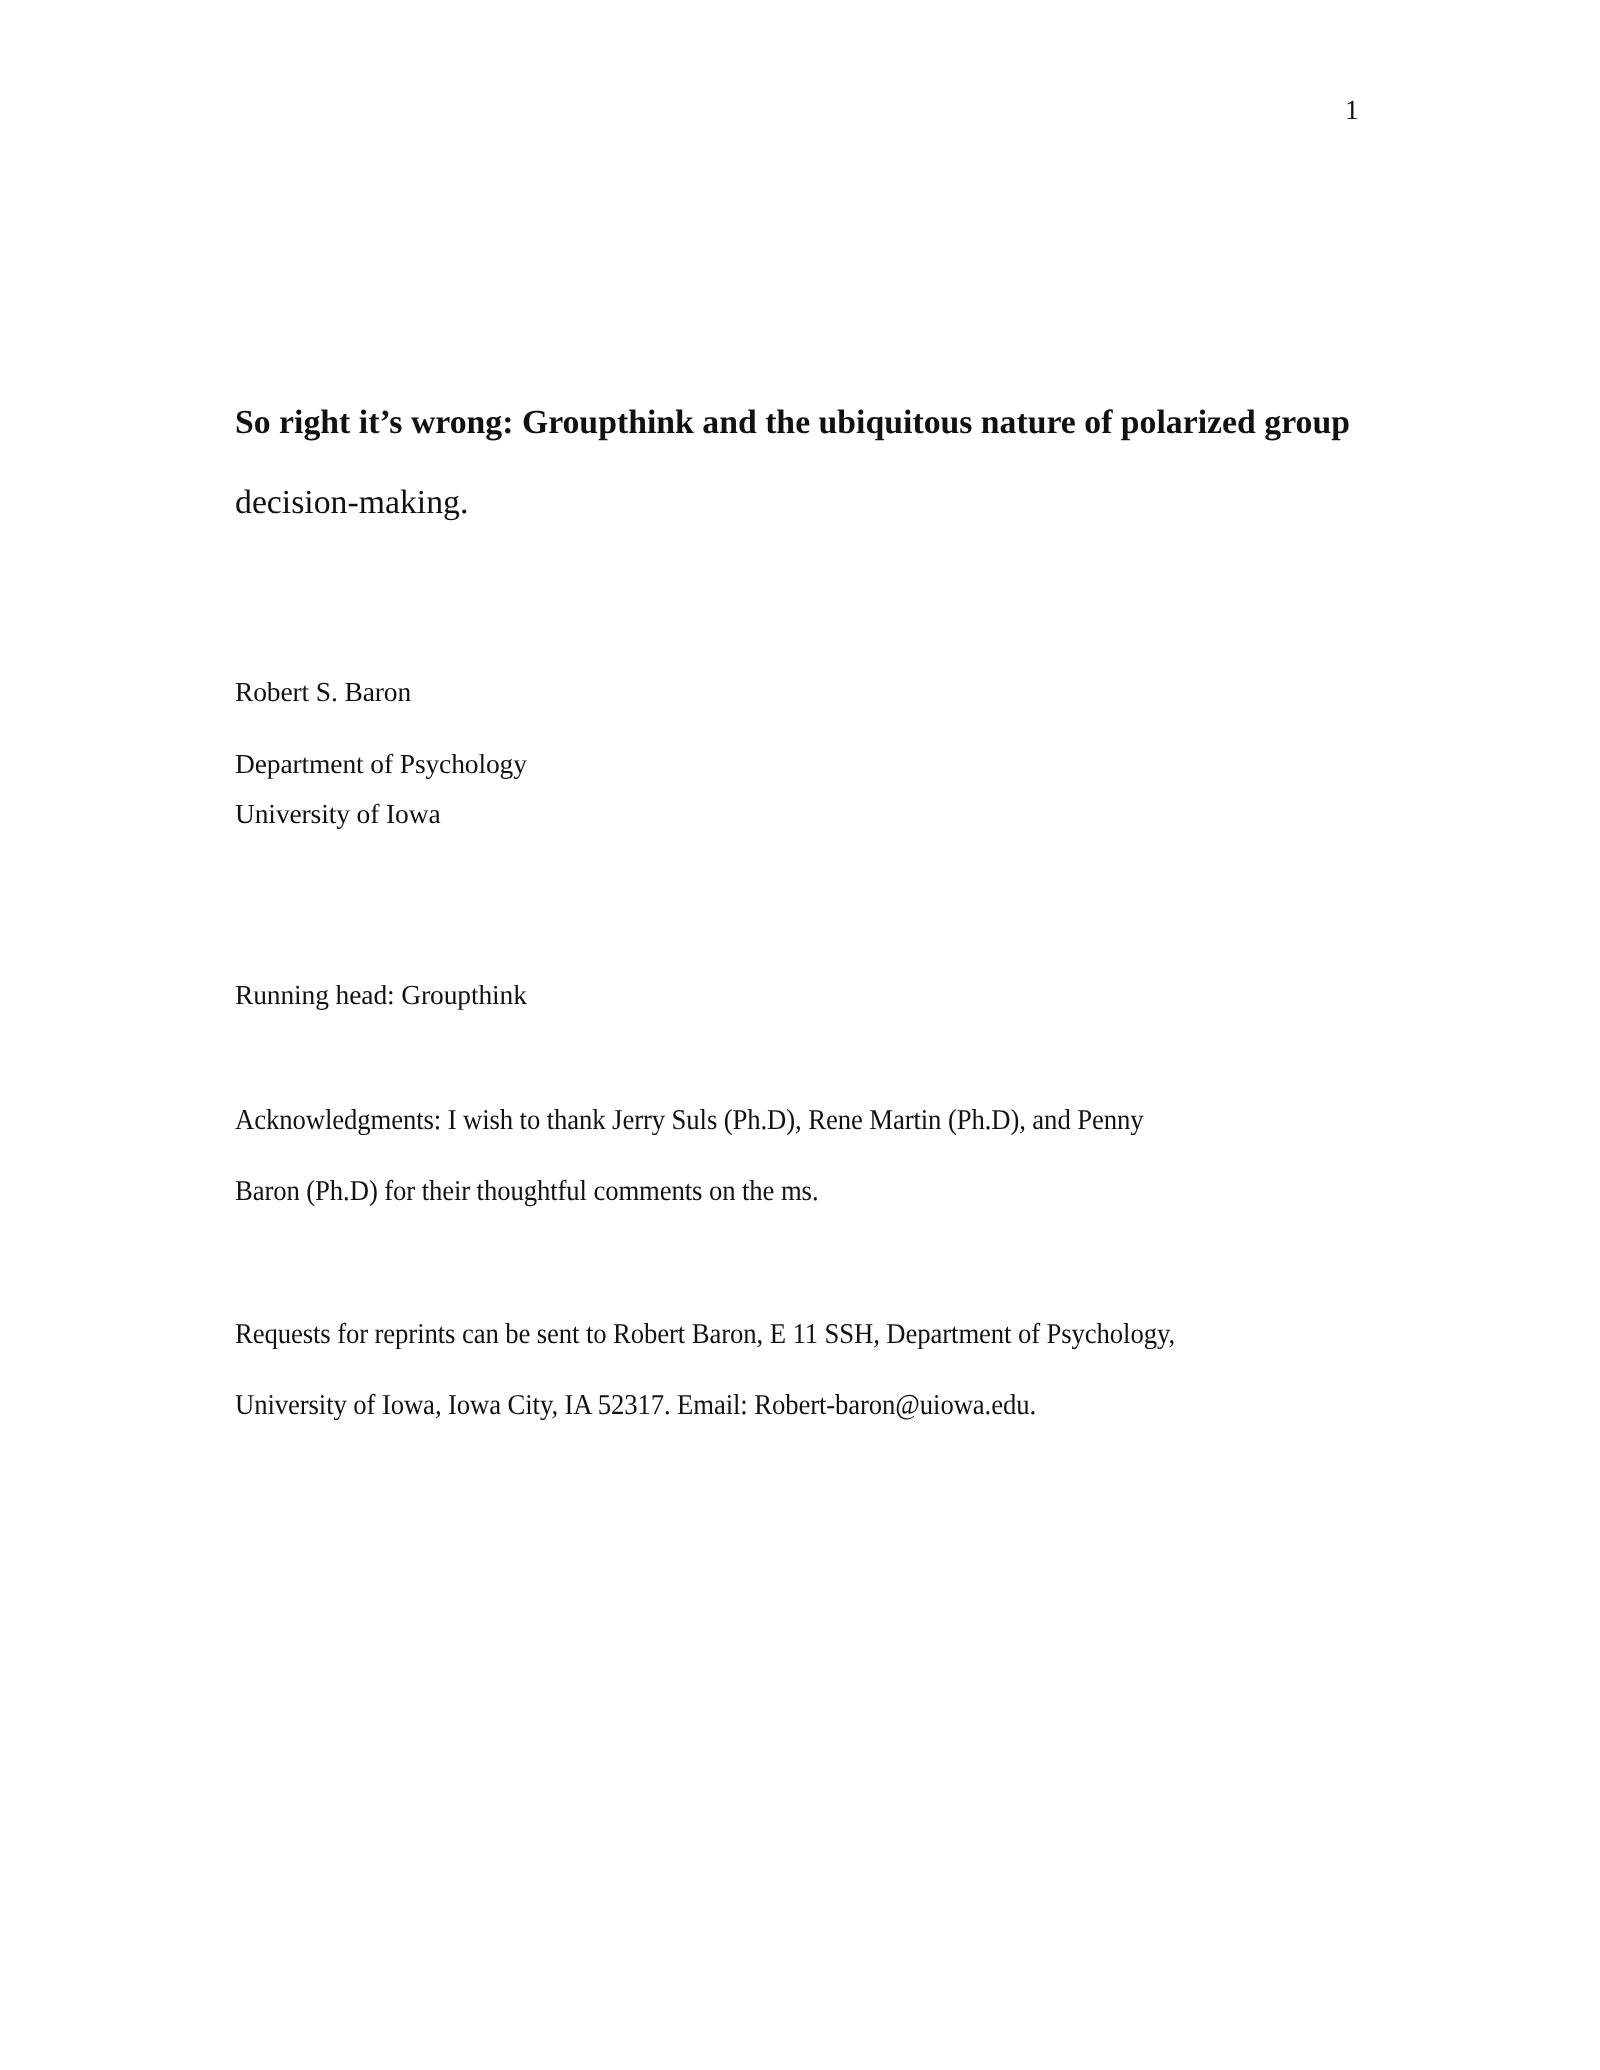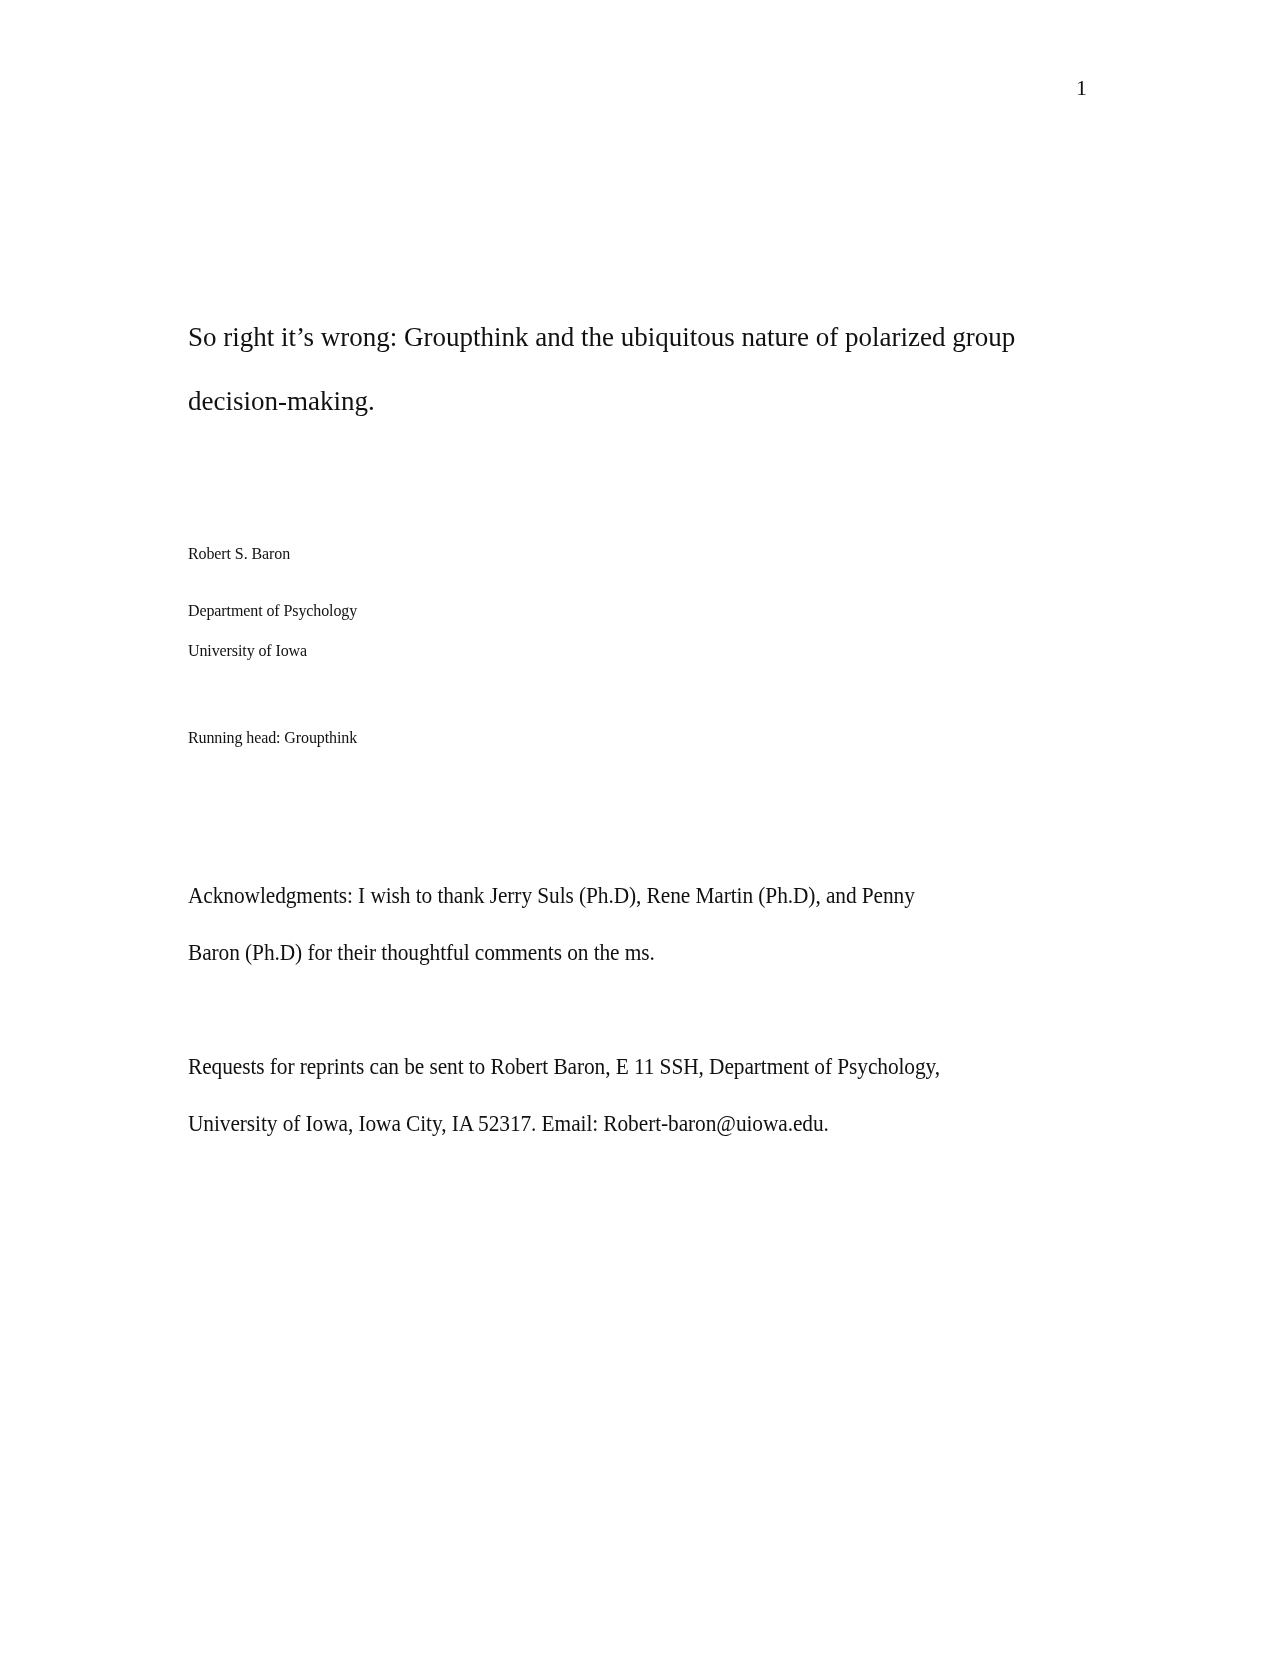--- a/index.html
+++ b/index.html
@@ -26,21 +26,21 @@
       position: absolute;
       left: 1076px;
       top: 76px;
       font-size: 22px;
       line-height: 24px;
     }
     .line {
       position: absolute;
       left: 188px;
       white-space: nowrap;
-      font-size: 16px;
+      font-size: 22px;
       line-height: 26px;
       letter-spacing: -0.1px;
     }
     .title-line {
       font-size: 27px;
       line-height: 30px;
       letter-spacing: 0px;
     }
     .condensed {
       font-size: 23px;
@@ -48,28 +48,28 @@
       transform-origin: left center;
     }
   </style>
 </head>
 <body>
 
 <div class="page">
 
   <div class="page-number">1</div>
 
-  <div class="line title-line" style="top:322px;">So right it’s wrong: Groupthink and the ubiquitous nature of polarized group</div>
+  <div class="line title-line" style="top:322px;font-weight:bold;">So right it’s wrong: Groupthink and the ubiquitous nature of polarized group</div>
   <div class="line title-line" style="top:386px;">decision-making.</div>
 
   <div class="line" style="top:541px;">Robert S. Baron</div>
   <div class="line" style="top:598px;text-align:right;">Department of Psychology</div>
   <div class="line" style="top:638px;">University of Iowa</div>
 
-  <div class="line" style="top:725px;">Running head: Groupthink</div>
+  <div class="line" style="top:783px;">Running head: Groupthink</div>
 
   <div class="line condensed" style="top:883px;">Acknowledgments: I wish to thank  Jerry Suls (Ph.D), Rene Martin (Ph.D),  and Penny</div>
   <div class="line condensed" style="top:940px;">Baron (Ph.D) for their thoughtful comments on the ms.</div>
 
   <div class="line condensed" style="top:1054px;">Requests for reprints can be sent to Robert Baron, E 11 SSH, Department of Psychology,</div>
   <div class="line condensed" style="top:1111px;">University of Iowa, Iowa City, IA 52317. Email: Robert-baron@uiowa.edu.</div>
 
 </div>
 
 </body></html>

